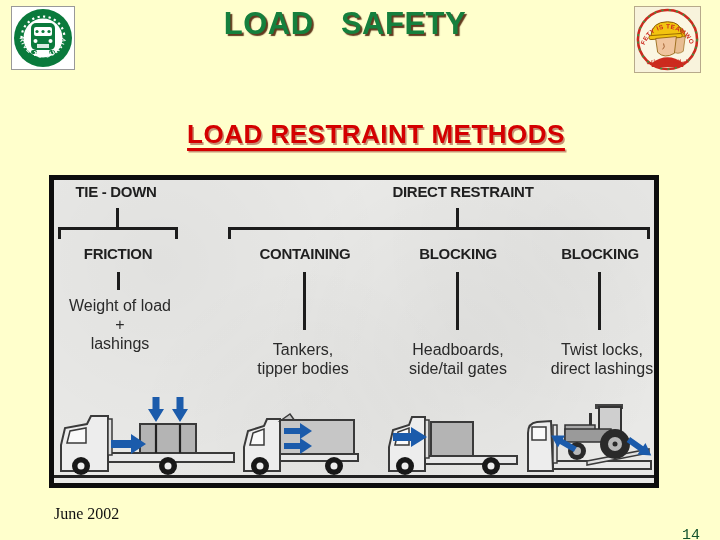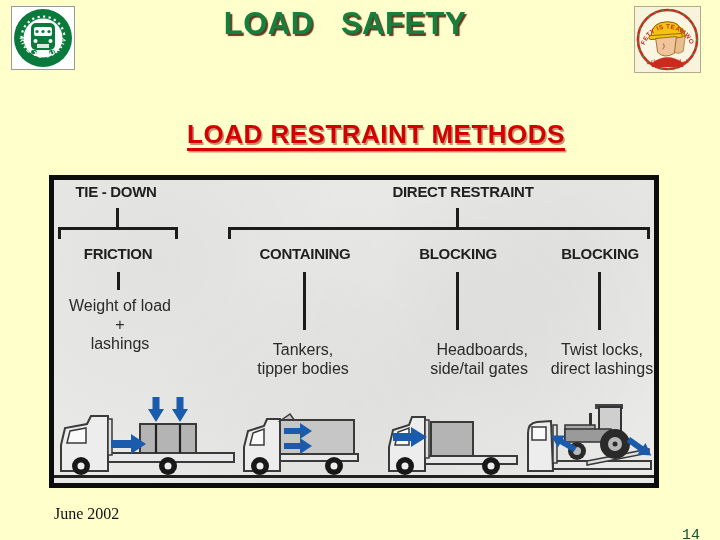--- a/index.html
+++ b/index.html
@@ -147,21 +147,21 @@
     <div class="dg tree-label" style="left:488px;top:66px;width:116px;">BLOCKING</div>
 
     <div class="dg vline" style="left:249px;top:92px;height:58px;"></div>
     <div class="dg vline" style="left:402px;top:92px;height:58px;"></div>
     <div class="dg vline" style="left:544px;top:92px;height:58px;"></div>
 
     <div class="dg tree-desc" style="left:189px;top:160px;width:120px;">
       <div>Tankers,</div>
       <div>tipper bodies</div>
     </div>
-    <div class="dg tree-desc" style="left:334px;top:160px;width:140px;text-align:right;">
+    <div class="dg tree-desc" style="left:334px;top:160px;width:140px;">
       <div>Headboards,</div>
       <div>side/tail gates</div>
     </div>
     <div class="dg tree-desc" style="left:478px;top:160px;width:140px;">
       <div>Twist locks,</div>
       <div>direct lashings</div>
     </div>
 
     <div class="dg ground"></div>
 

